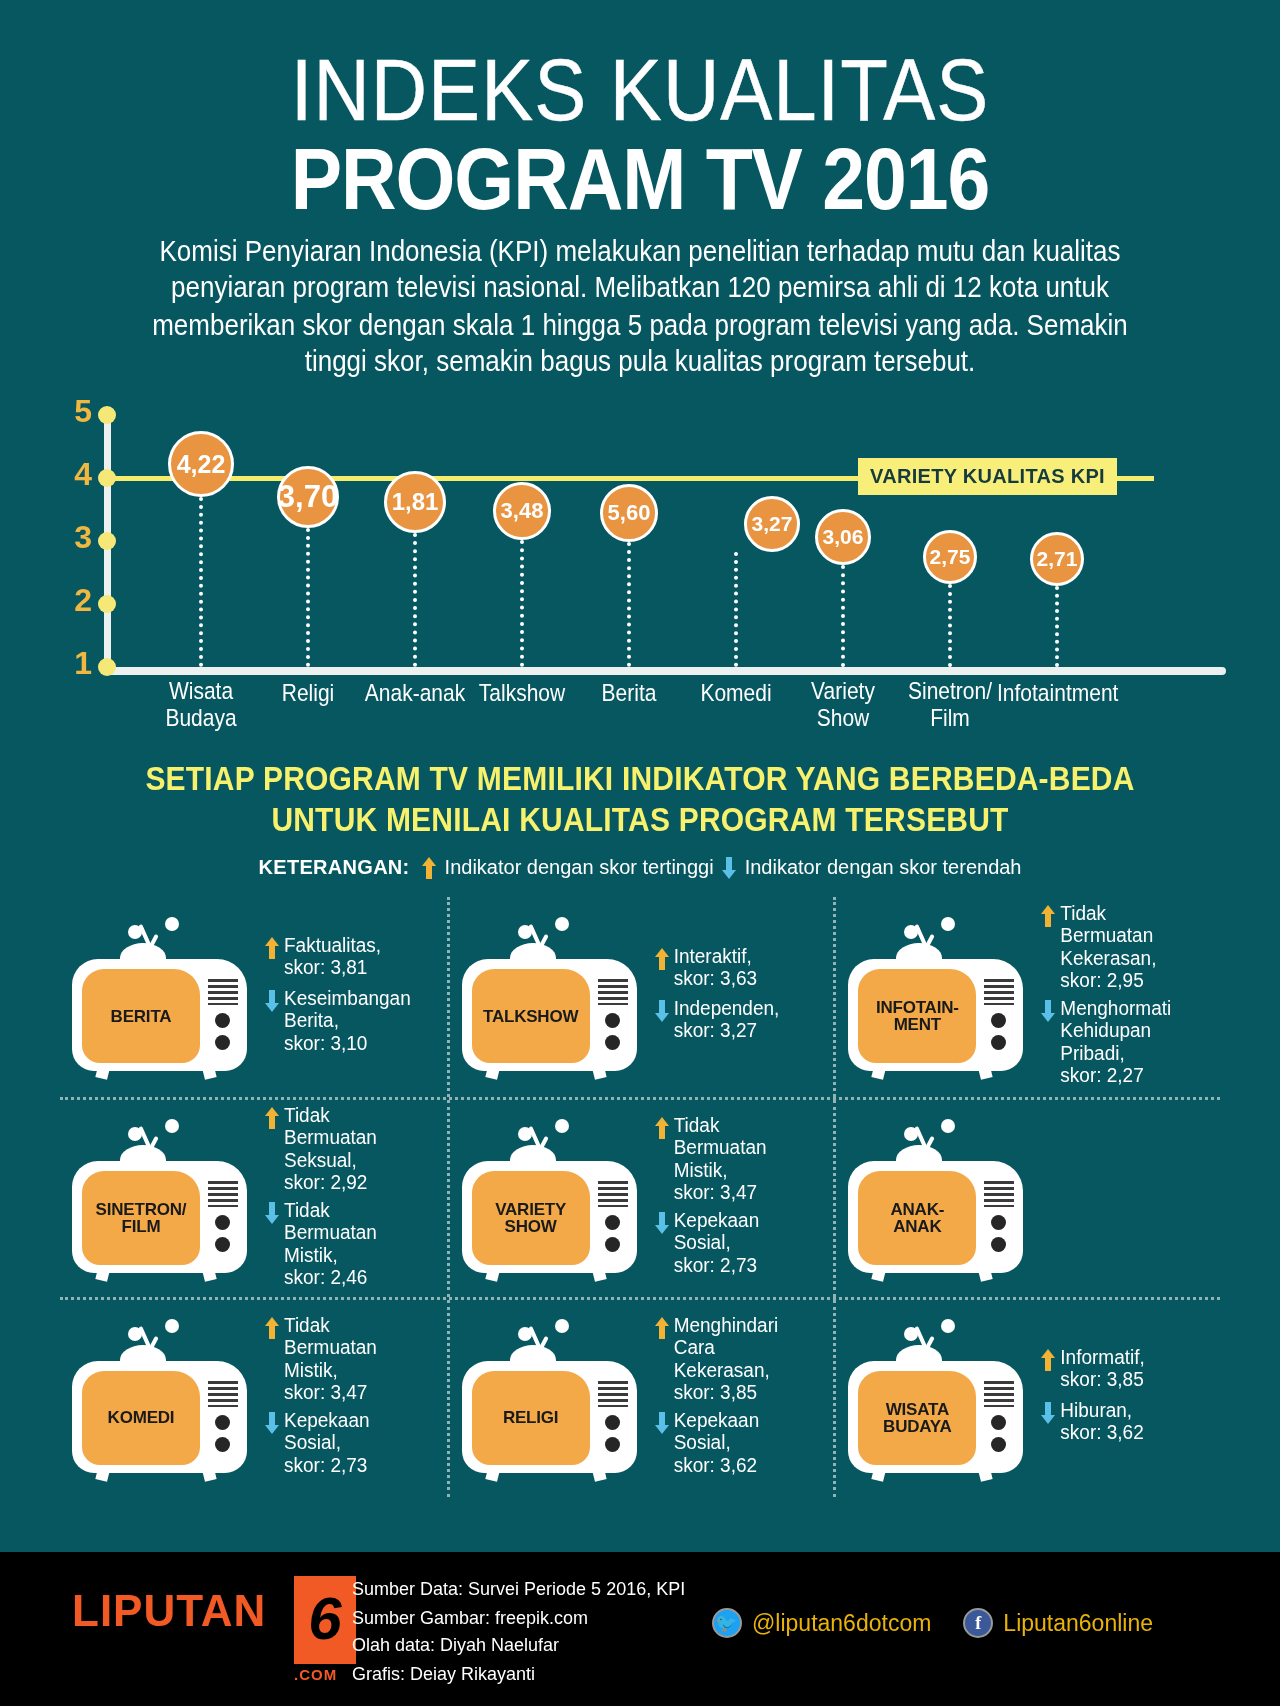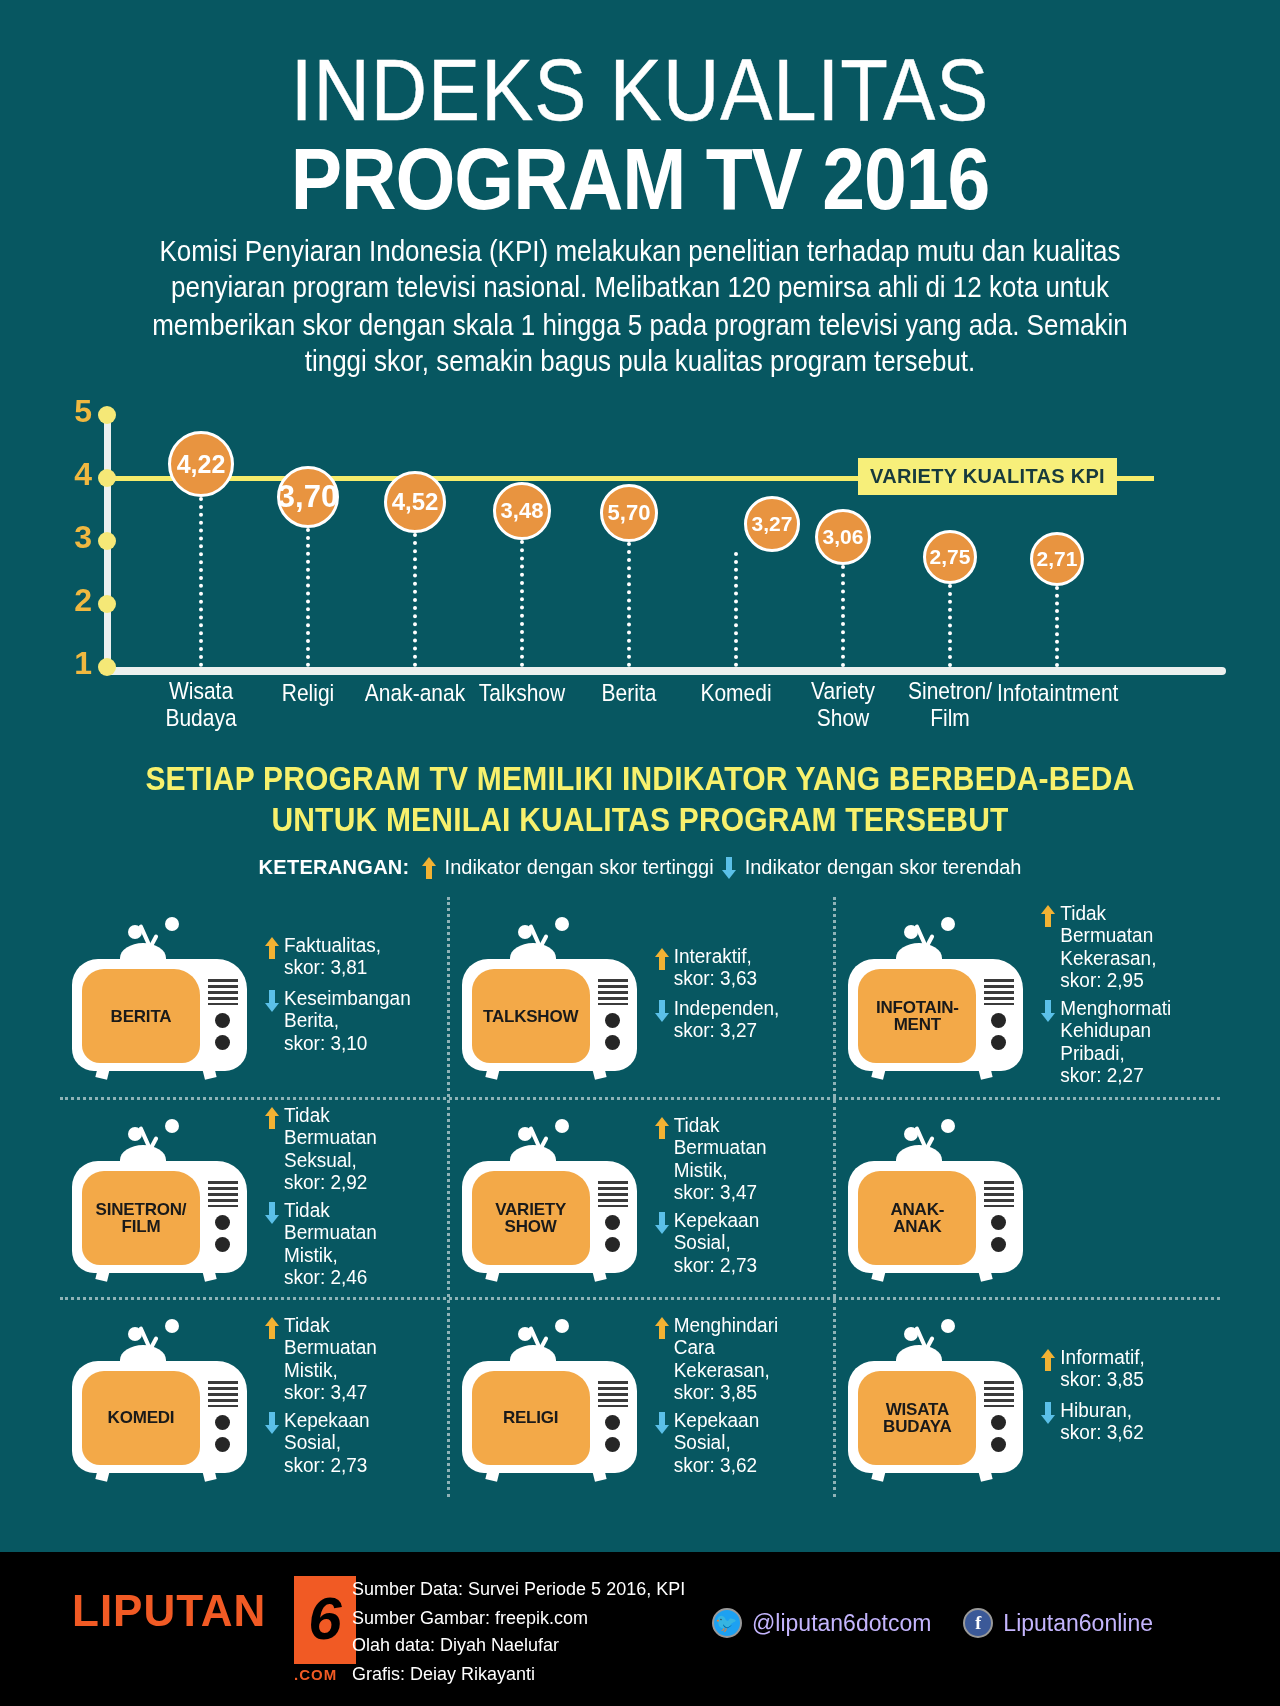--- a/index.html
+++ b/index.html
@@ -204,21 +204,21 @@
     font-size: 18px; line-height: 1.48; color: #ffffff; transform: scaleY(1.06);
   }
   #social { position: absolute; left: 712px; top: 56px; display: flex; align-items: center; gap: 10px; }
   .soc-icon {
     width: 30px; height: 30px; border-radius: 50%;
     display: flex; align-items: center; justify-content: center;
     color: #ffffff; font-weight: bold; font-size: 18px;
   }
   .soc-tw { background: #1da1f2; border: 2px solid #999; }
   .soc-fb { background: #3b5998; border: 2px solid #999; font-family: "Liberation Serif", serif; }
-  .soc-label { font-size: 23px; color: #c4b5fd; margin-right: 22px; }
+  .soc-label { font-size: 23px; color: #eab308; margin-right: 22px; }
 </style>
 </head>
 <body>
 
 <div id="header">
   <div class="title-thin">INDEKS KUALITAS</div>
   <div class="title-bold">PROGRAM TV 2016</div>
   <p id="intro">Komisi Penyiaran Indonesia (KPI) melakukan penelitian terhadap mutu dan kualitas penyiaran program televisi nasional. Melibatkan 120 pemirsa ahli di 12 kota untuk memberikan skor dengan skala 1 hingga 5 pada program televisi yang ada. Semakin tinggi skor, semakin bagus pula kualitas program tersebut.</p>
 </div>
 
@@ -238,25 +238,25 @@
       <div class="ytick-lbl" style="top: 47px;">4</div>
       <div class="ytick-dot" style="top: -3px;"></div>
       <div class="ytick-lbl" style="top: -16px;">5</div>
     </div>
   <div id="points-layer">
       <div class="stem" style="left: 199px; top: 88.14px; height: 169.86px;"></div>
       <div class="bubble" style="left: 168px; top: 22.14px; width: 66px; height: 66px; font-size: 25px;">4,22</div>
       <div class="stem" style="left: 306px; top: 118.9px; height: 139.1px;"></div>
       <div class="bubble" style="left: 277px; top: 56.9px; width: 62px; height: 62px; font-size: 31px;">3,70</div>
       <div class="stem" style="left: 413px; top: 123.94px; height: 134.06px;"></div>
-      <div class="bubble" style="left: 384px; top: 61.94px; width: 62px; height: 62px; font-size: 24px;">4,52</div>
+      <div class="bubble" style="left: 384px; top: 61.94px; width: 62px; height: 62px; font-size: 24px;">1,81</div>
       <div class="stem" style="left: 520px; top: 130.76px; height: 127.24px;"></div>
       <div class="bubble" style="left: 493px; top: 72.76px; width: 58px; height: 58px; font-size: 22px;">3,48</div>
       <div class="stem" style="left: 627px; top: 133.28px; height: 124.72px;"></div>
-      <div class="bubble" style="left: 600px; top: 75.28px; width: 58px; height: 58px; font-size: 22px;">5,70</div>
+      <div class="bubble" style="left: 600px; top: 75.28px; width: 58px; height: 58px; font-size: 22px;">5,60</div>
       <div class="stem" style="left: 734px; top: 142.99px; height: 115.01px;"></div>
       <div class="bubble" style="left: 744px; top: 86.99px; width: 56px; height: 56px; font-size: 21px;">3,27</div>
       <div class="stem" style="left: 841px; top: 156.22px; height: 101.78px;"></div>
       <div class="bubble" style="left: 815px; top: 100.22px; width: 56px; height: 56px; font-size: 21px;">3,06</div>
       <div class="stem" style="left: 948px; top: 174.75px; height: 83.25px;"></div>
       <div class="bubble" style="left: 923px; top: 120.75px; width: 54px; height: 54px; font-size: 21px;">2,75</div>
       <div class="stem" style="left: 1055px; top: 177.27px; height: 80.73px;"></div>
       <div class="bubble" style="left: 1030px; top: 123.27px; width: 54px; height: 54px; font-size: 21px;">2,71</div>
     </div>
   <div id="xlabel-layer">

